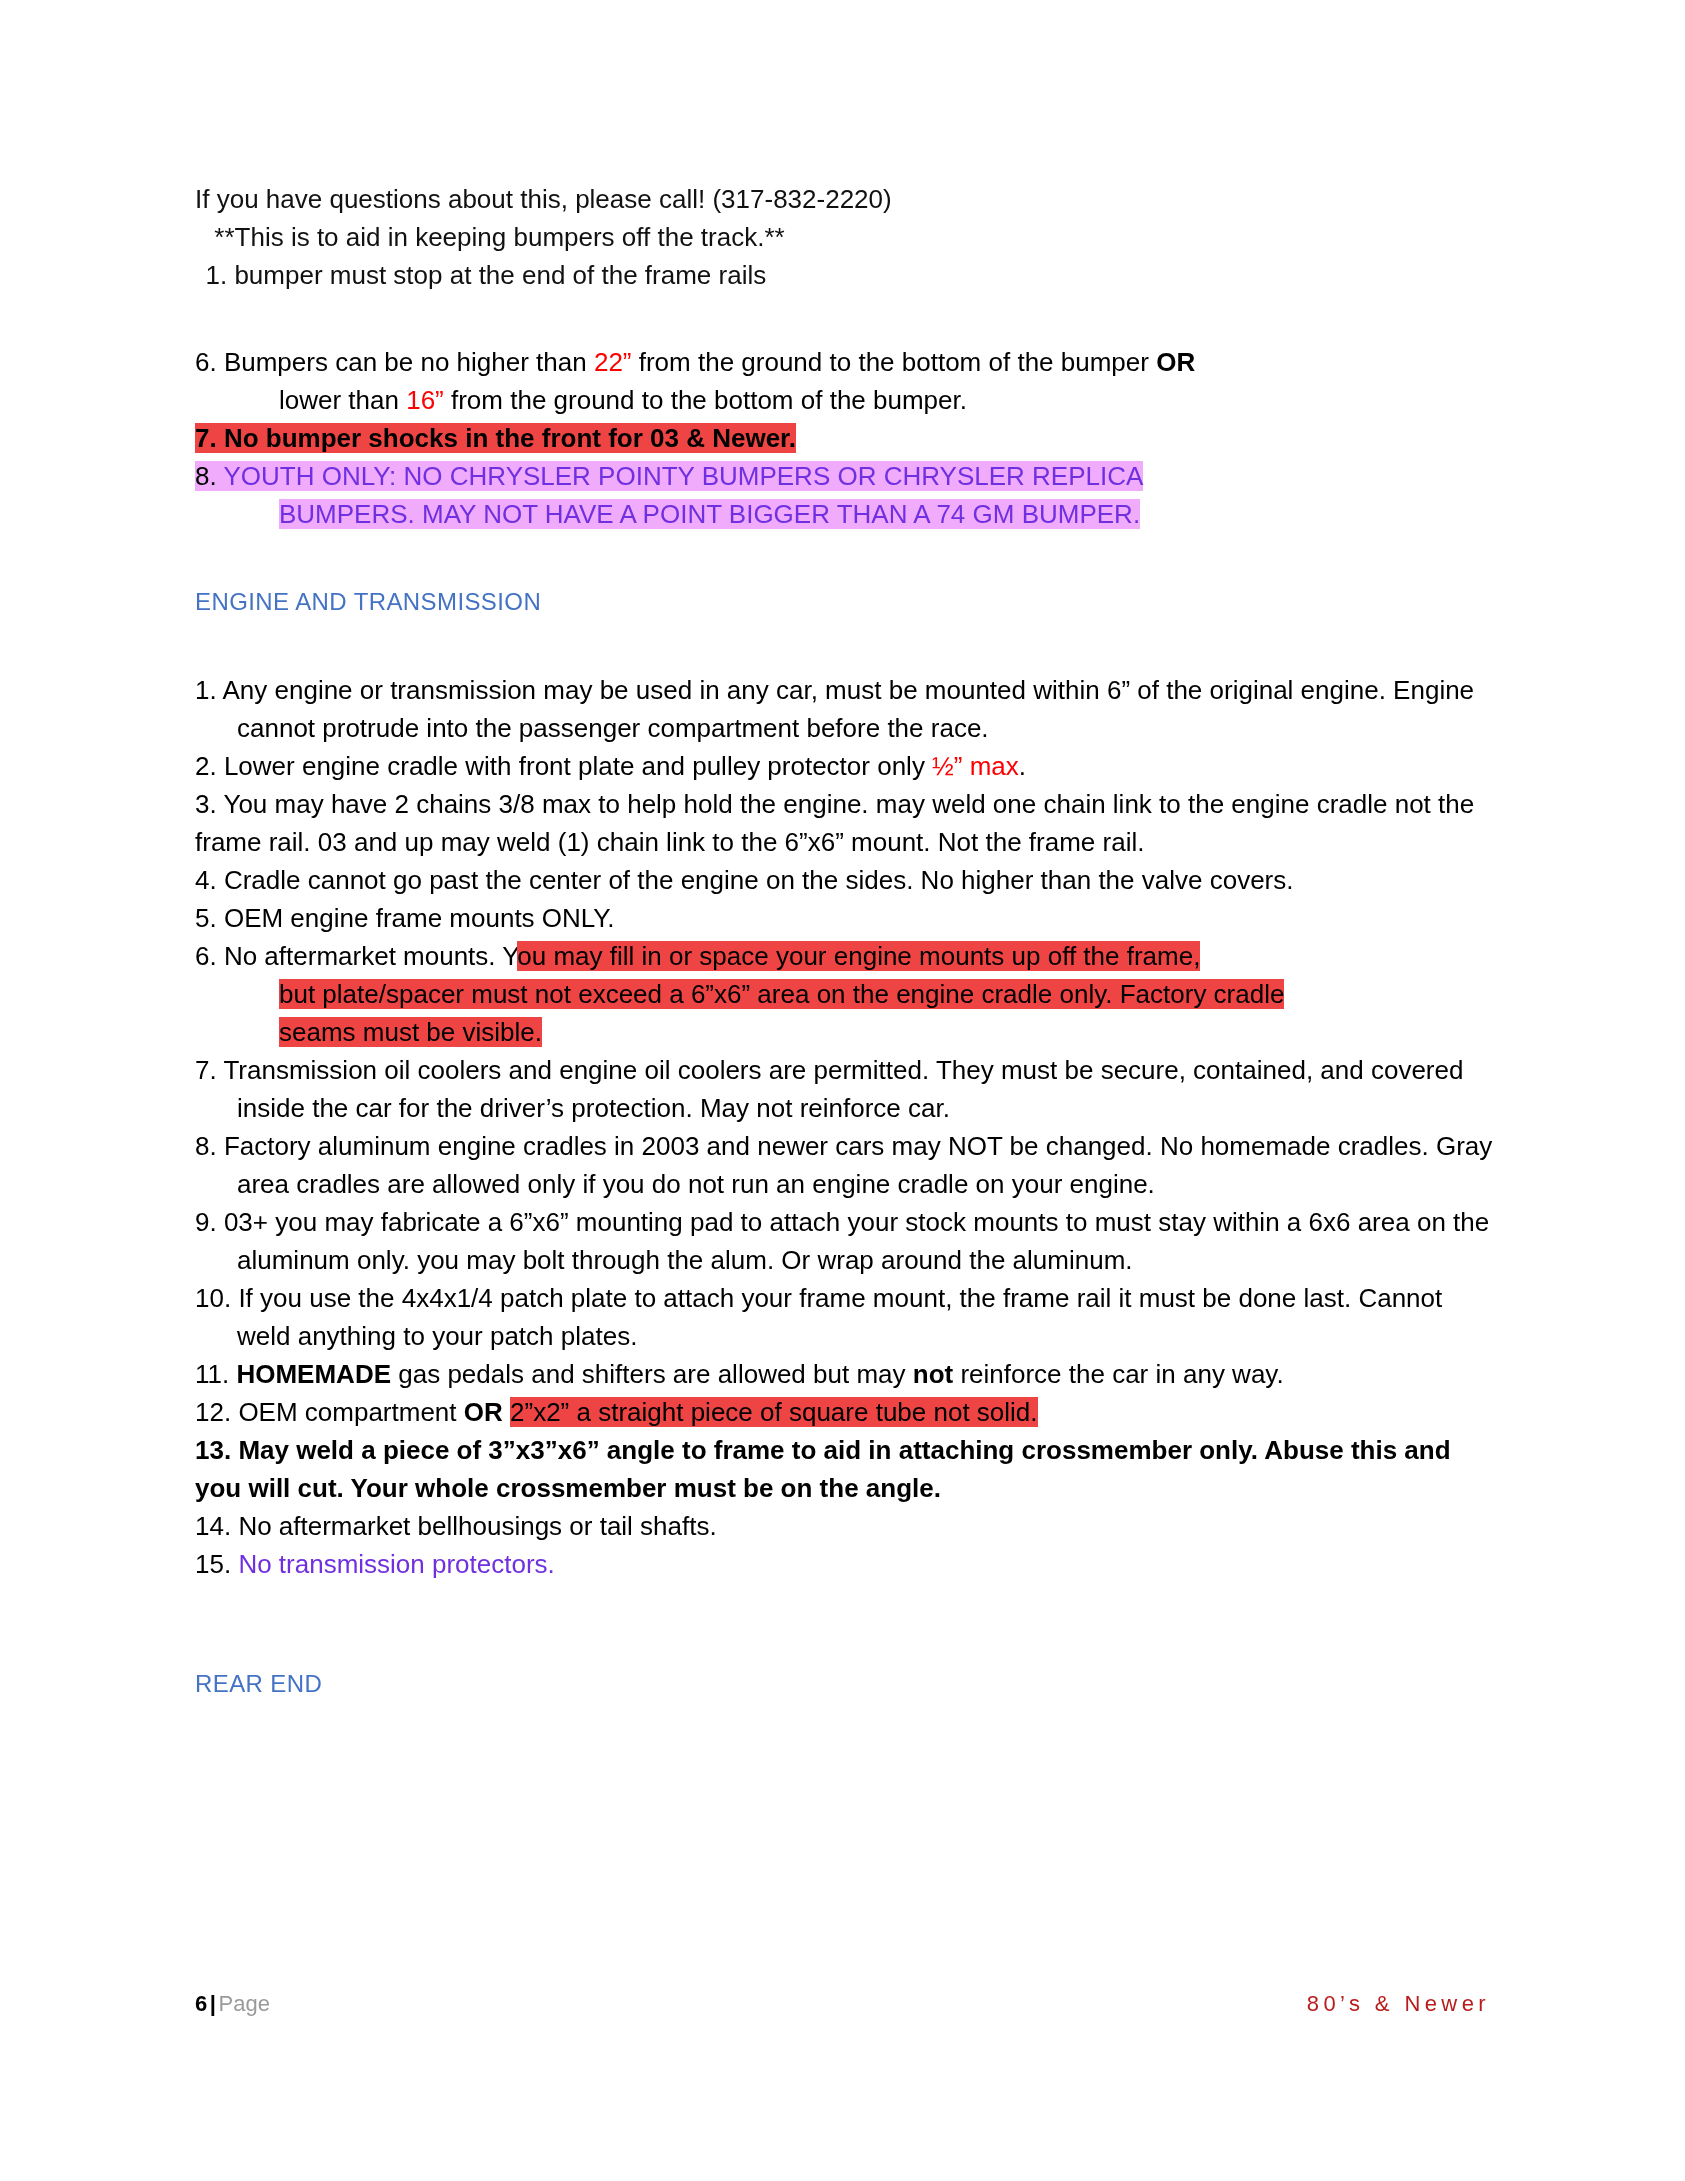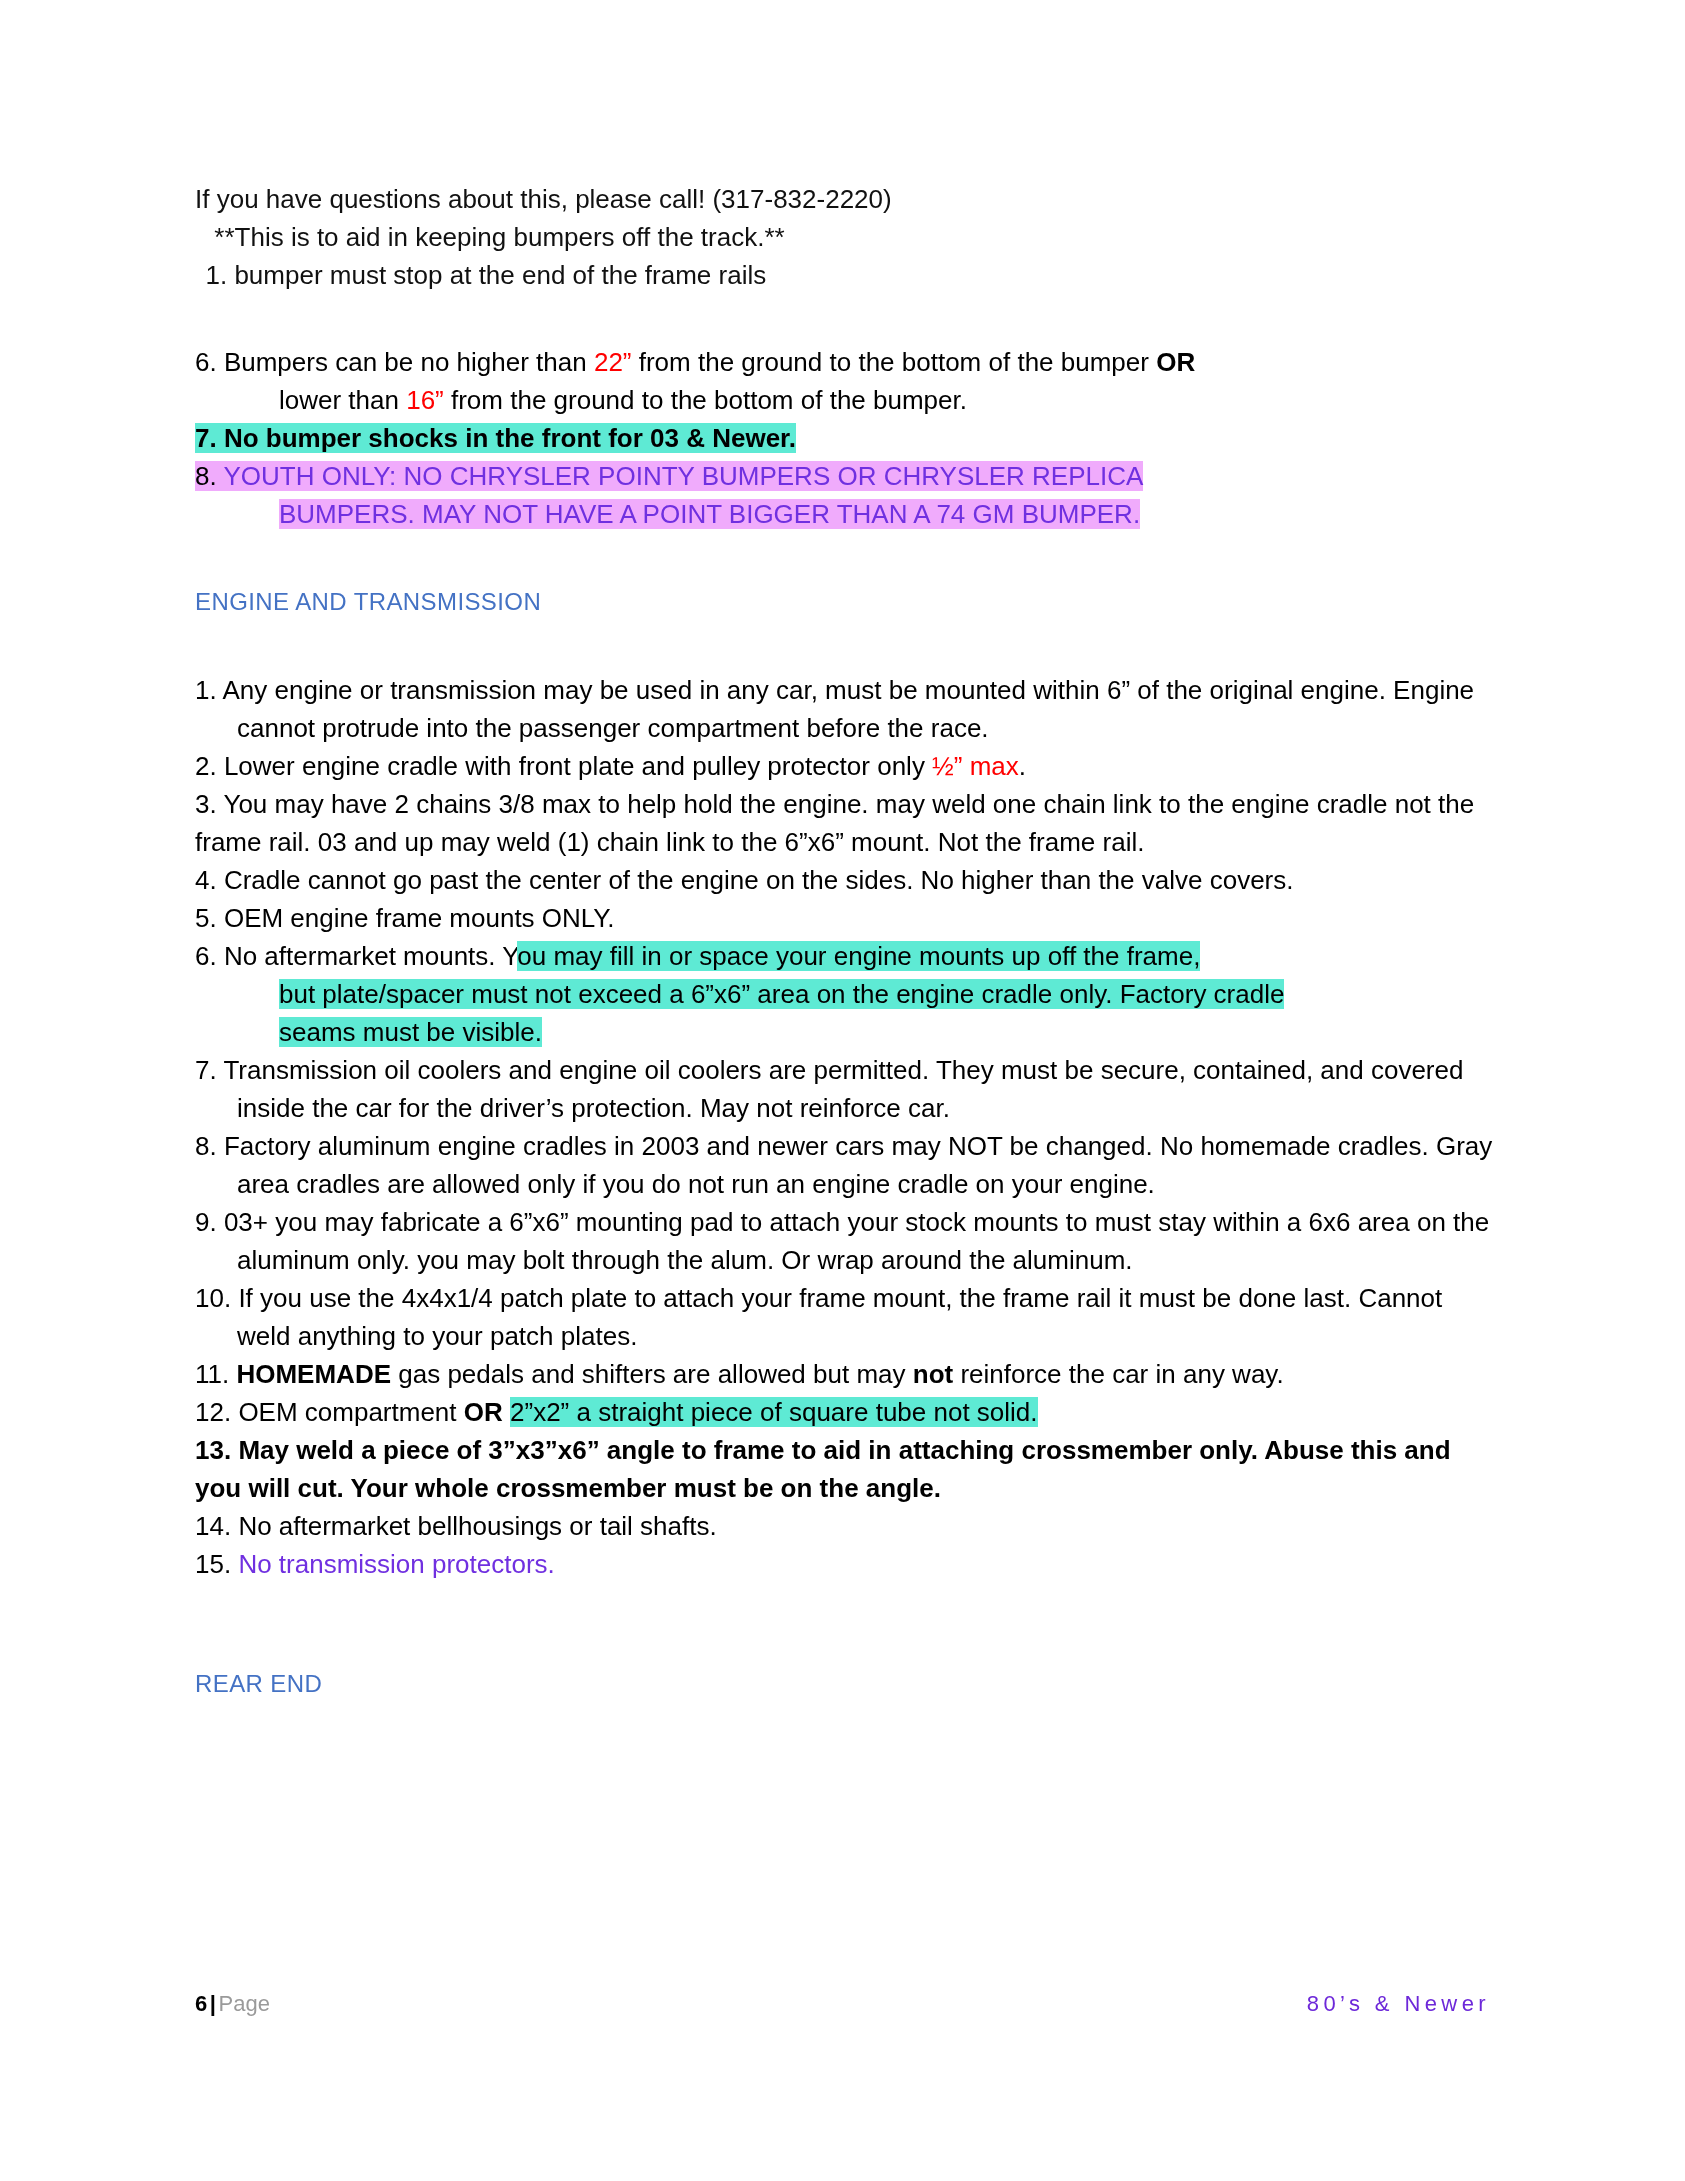--- a/index.html
+++ b/index.html
@@ -81,21 +81,21 @@
     color: #4472C4;
     font-weight: 400;
     letter-spacing: 0.4px;
     margin: 0;
   }
 
   
   .red     { color: #FF0000; }
   .purple  { color: #7030E0; }
   .bold    { font-weight: 700; }
-  .hl-yellow { background: #5eead4; }
+  .hl-yellow { background: #ef4444; }
   .hl-gray   { background: #f0abfc; }
 
   
   .footer {
     position: absolute;
     left: 195px;
     right: 195px;
     top: 1991px;
     height: 35px;
     display: flex;
@@ -111,21 +111,21 @@
     color: #000000;
     font-weight: 700;
   }
   .footer-left .bar {
     color: #000000;
     font-weight: 700;
     padding: 0 2.6px;
   }
   .footer-right {
     font-size: 22px;
-    color: #6d28d9;
+    color: #b91c1c;
     letter-spacing: 4.4px;
     white-space: pre;
   }
 </style>
 </head>
 <body>
 
 <div class="page">
 
   <div class="content">

